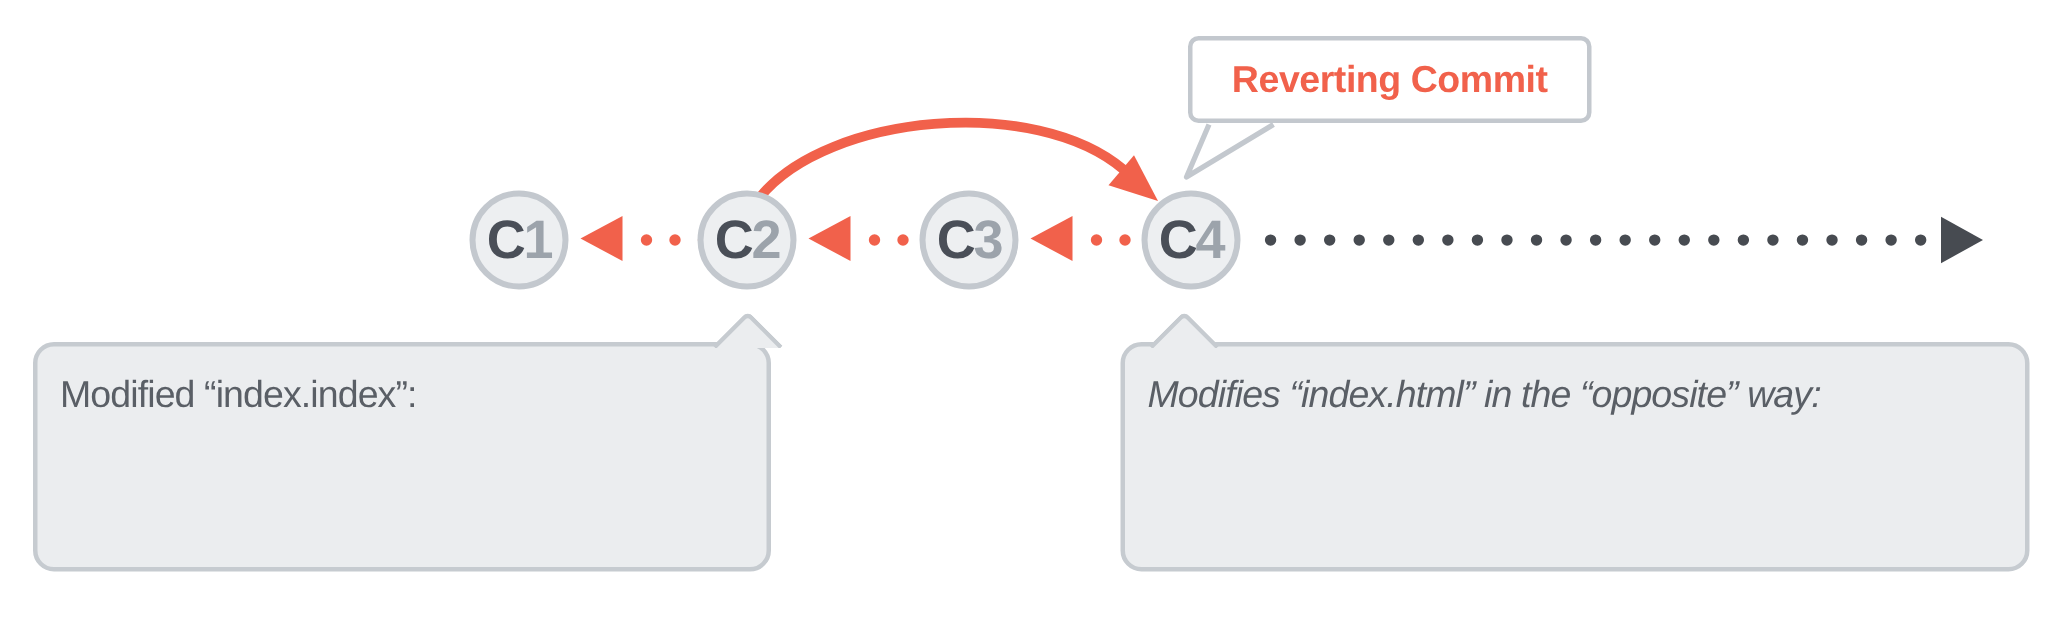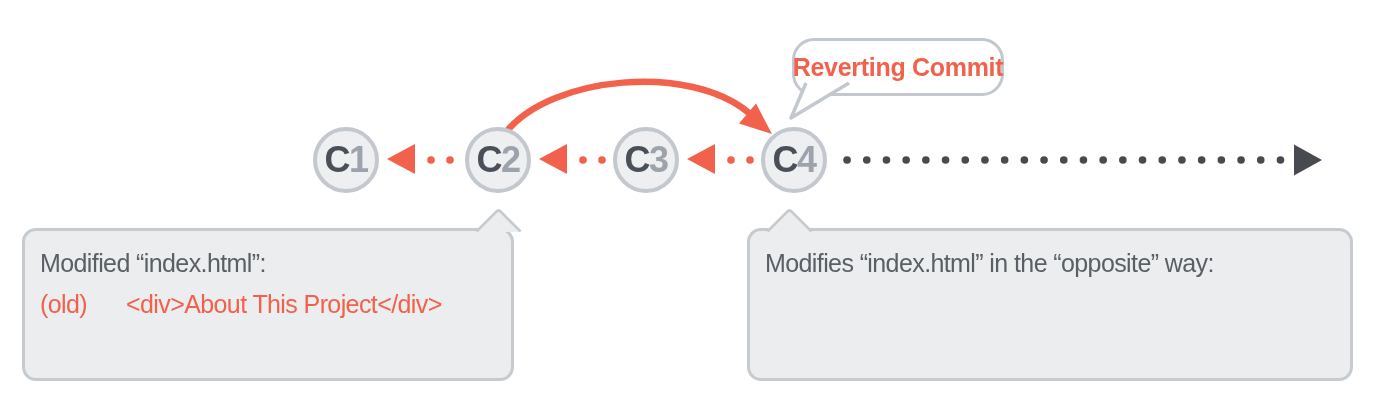--- a/index.html
+++ b/index.html
@@ -8,41 +8,41 @@
     font-family:"Liberation Sans",sans-serif;overflow:hidden;
   }
 
   
   .note{
     position:absolute;top:228px;height:153px;box-sizing:border-box;
     background:#EBEDEF;border:3.5px solid #C6CBD0;border-radius:14px;
     padding:12px 14px 0 15px;z-index:1;
   }
   .note-left{left:22px;width:492px;}
-  .note-right{left:747px;width:606px;}
+  .note-right{left:747px;width:606px;font-style:italic;}
   .note-title{color:#5A5F66;font-size:25px;line-height:41px;letter-spacing:-0.6px;white-space:nowrap;}
   .diff-row{font-size:25px;line-height:40px;letter-spacing:-0.6px;white-space:nowrap;}
   .diff-label{display:inline-block;width:86px;}
   .old{color:#F1614B;}
   .new{color:#2BAB8C;}
 
   
   .tail-wrap{position:absolute;top:-24px;width:48px;height:24.5px;overflow:hidden;}
   .tail-wrap.pos-left{left:450px;}
   .tail-wrap.pos-right{left:16px;}
   .tail{
     position:absolute;top:7px;left:7px;width:30px;height:30px;
     background:#EBEDEF;border-top:3.5px solid #C6CBD0;border-left:3.5px solid #C6CBD0;
     transform:rotate(45deg);border-top-left-radius:5px;
   }
 
   
   .callout{
-    position:absolute;left:792px;top:38px;width:212px;height:58px;box-sizing:border-box;
-    background:#ffffff;border:3.5px solid #C3C8CE;border-radius:22px;
+    position:absolute;left:792px;top:24px;width:269px;height:58px;box-sizing:border-box;
+    background:#ffffff;border:3.5px solid #C3C8CE;border-radius:7px;
     display:flex;align-items:center;justify-content:center;z-index:2;
   }
   .callout-text{color:#F1614B;font-weight:bold;font-size:25px;letter-spacing:-0.3px;white-space:nowrap;}
 
   
   svg.layer{position:absolute;left:0;top:0;z-index:3;pointer-events:none;}
 
   
   .commit{
     position:absolute;top:127px;width:66px;height:66px;box-sizing:border-box;
@@ -55,24 +55,21 @@
 </style>
 </head>
 <body>
 
 <div class="canvas">
 
   <div class="note note-left">
     <div class="tail-wrap pos-left">
         <div class="tail"></div>
       </div>
-    <div class="note-title">Modified “index.html”:</div>
-    <div class="diff-row">
-      <span class="diff-label old">(old)</span><span class="old">&lt;div&gt;About This Project&lt;/div&gt;</span>
-    </div>
+    <div class="note-title">Modified “index.index”:</div>
   </div>
 
   <div class="note note-right">
     <div class="tail-wrap pos-right">
         <div class="tail"></div>
       </div>
     <div class="note-title">Modifies “index.html” in the “opposite” way:</div>
   </div>
 
   <div class="callout">

